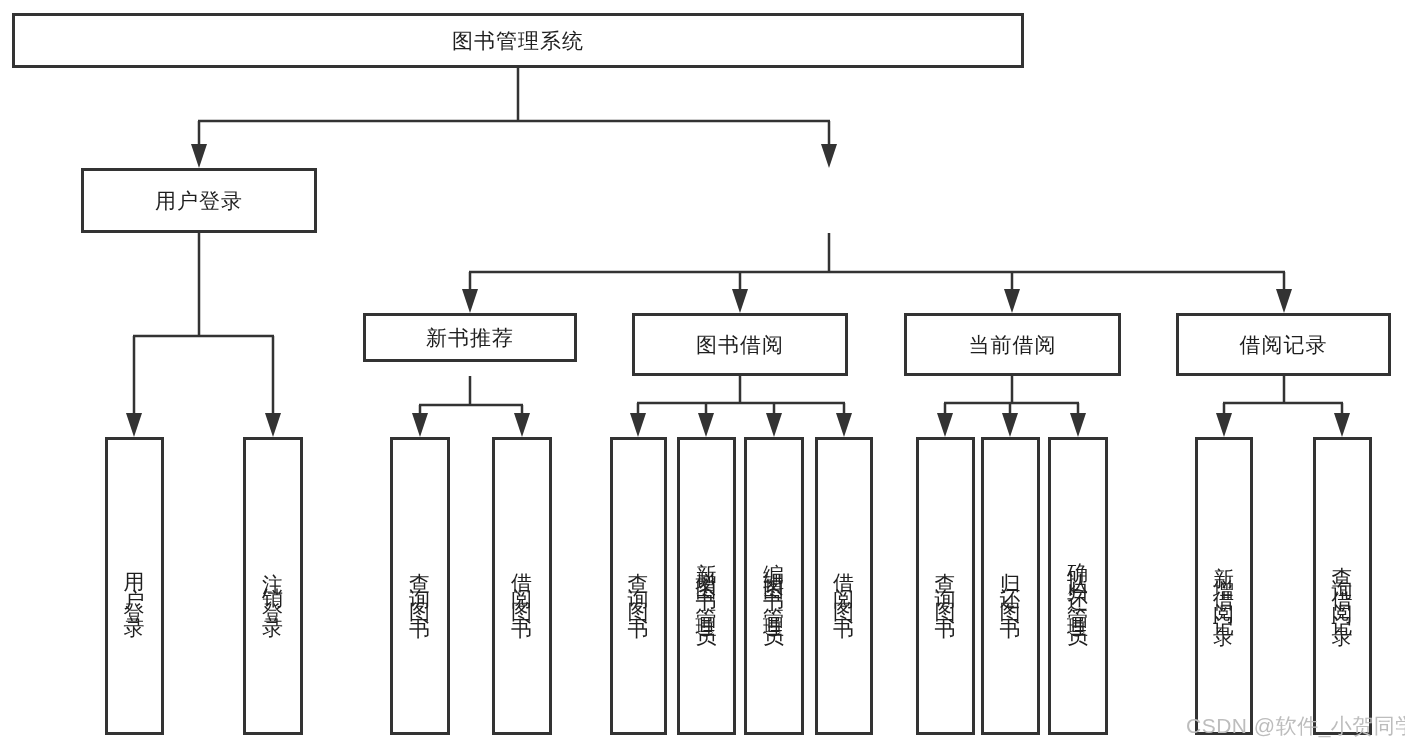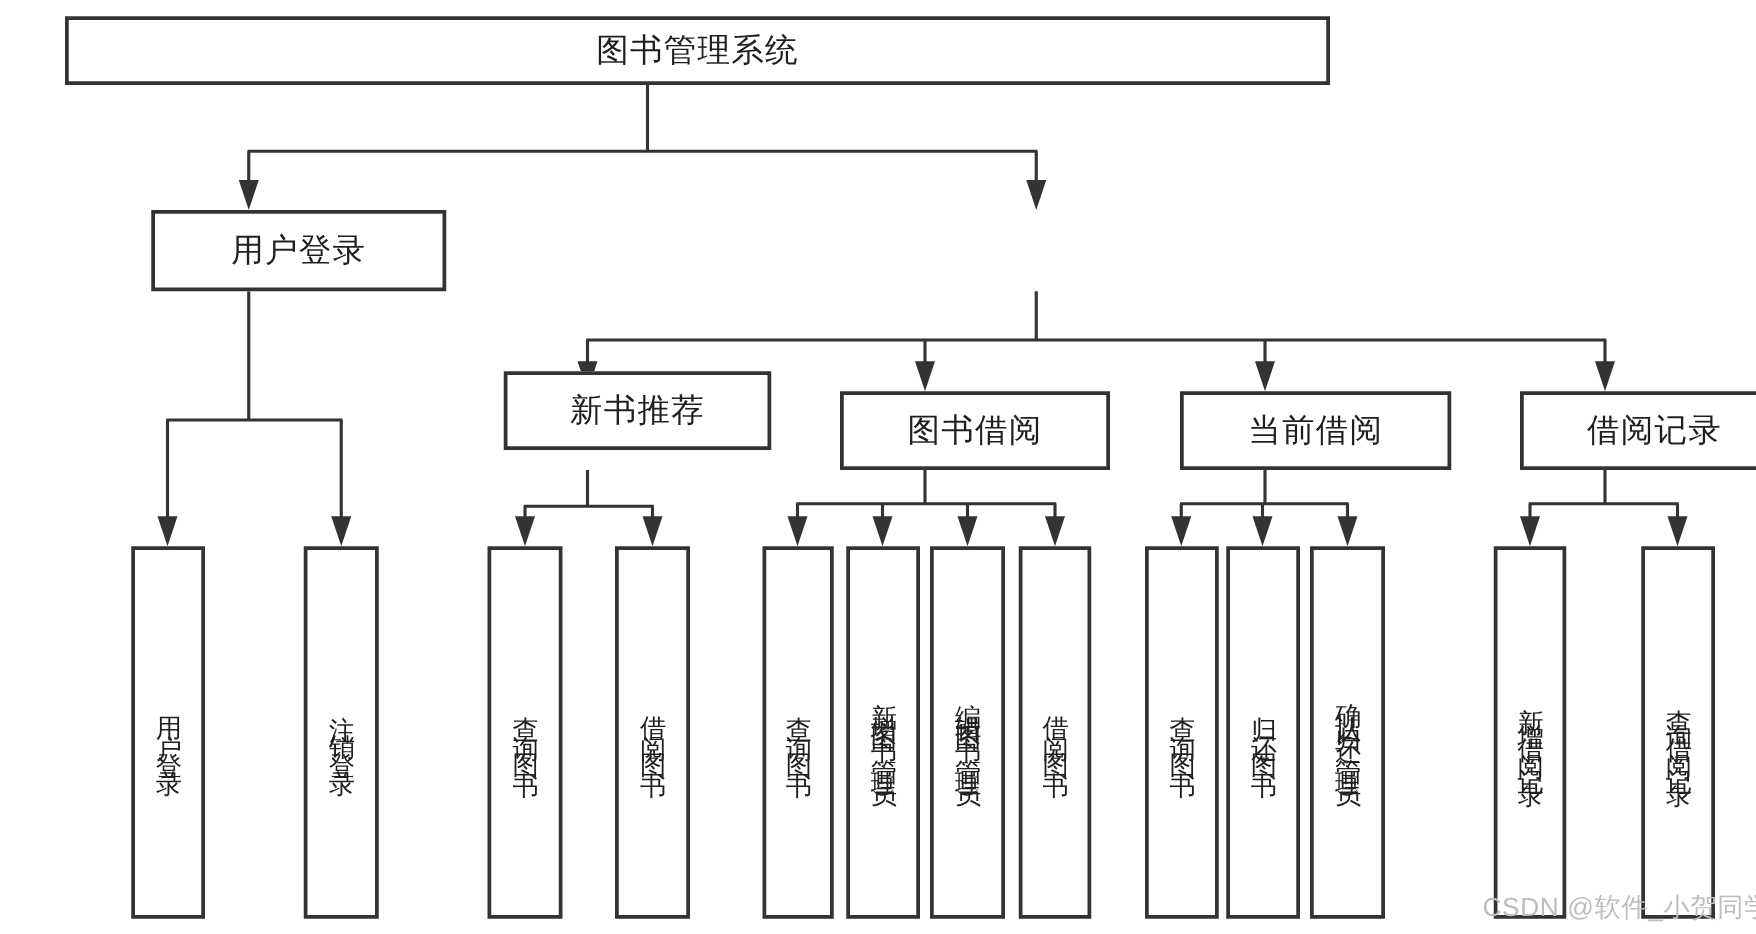--- a/index.html
+++ b/index.html
@@ -14,21 +14,21 @@
   .node{
     position:absolute;
     box-sizing:border-box;
     border:3px solid #333333;
     background:#ffffff;
     display:flex;
     align-items:center;
     justify-content:center;
     color:#1f1f1f;
   }
-  .node.h{font-size:26px;letter-spacing:1px;margin-left:40px;}
+  .node.h{font-size:21px;letter-spacing:1px;}
   .node.leaf{top:437px;height:298px;}
   .vtext{
     writing-mode:vertical-rl;
     font-size:21px;
     color:#1f1f1f;
     line-height:1;
   }
   .sp-wide{letter-spacing:15px;}
   .sp-mid{letter-spacing:12px;}
   .sp-tight{letter-spacing:9px;}
@@ -80,21 +80,21 @@
   </svg>
 
   <div class="node h" style="left:12px;top:13px;width:1012px;height:55px">
     <span>图书管理系统</span>
   </div>
 
   <div class="node h" style="left:81px;top:168px;width:236px;height:65px">
     <span>用户登录</span>
   </div>
 
-  <div class="node h" style="left:363px;top:297px;width:214px;height:63px">
+  <div class="node h" style="left:363px;top:313px;width:214px;height:49px">
     <span>新书推荐</span>
   </div>
   <div class="node h" style="left:632px;top:313px;width:216px;height:63px">
     <span>图书借阅</span>
   </div>
   <div class="node h" style="left:1176px;top:313px;width:215px;height:63px">
     <span>借阅记录</span>
   </div>
   <div class="node h" style="left:904px;top:313px;width:217px;height:63px">
     <span>当前借阅</span>

